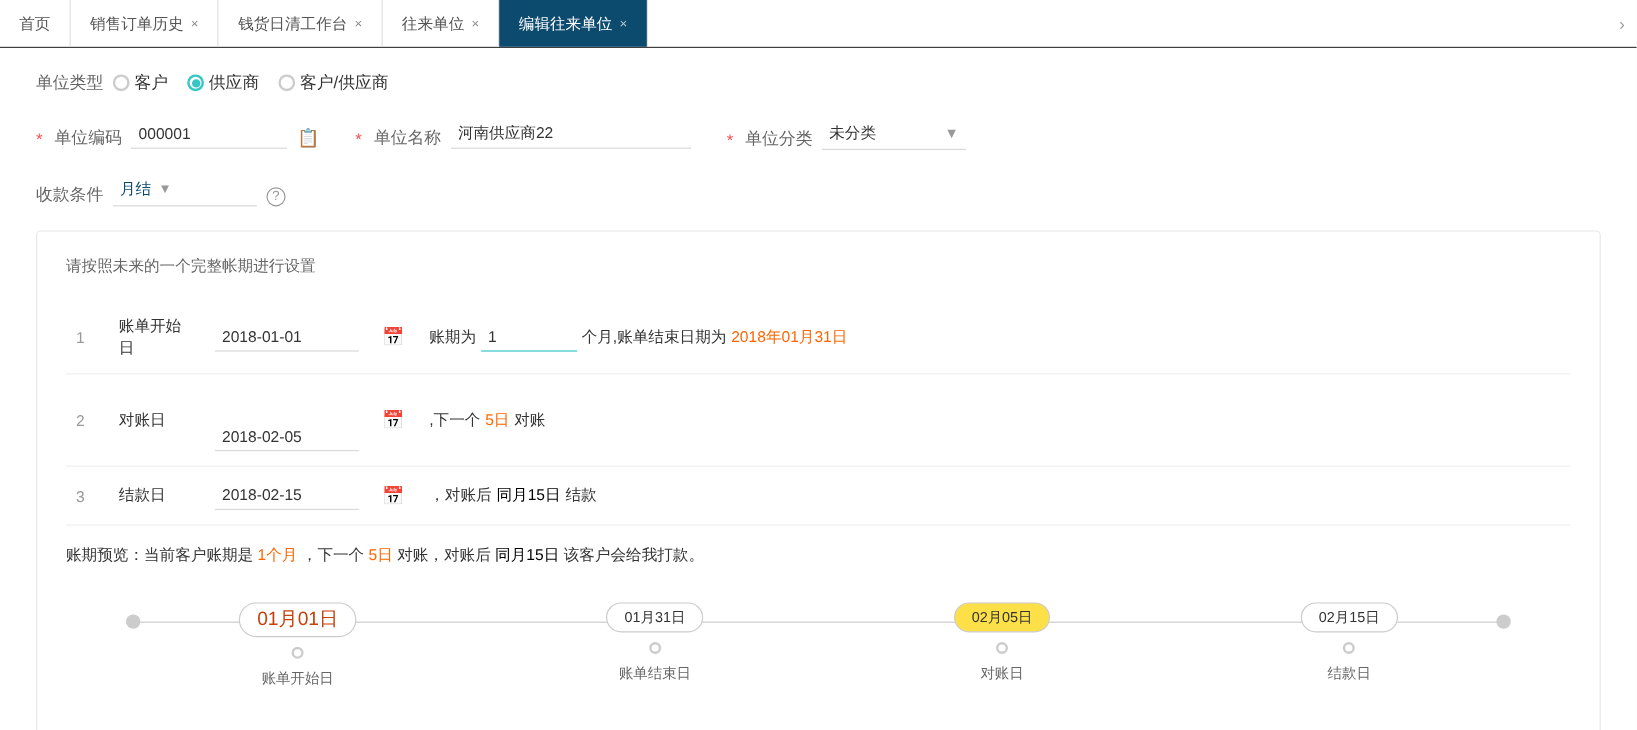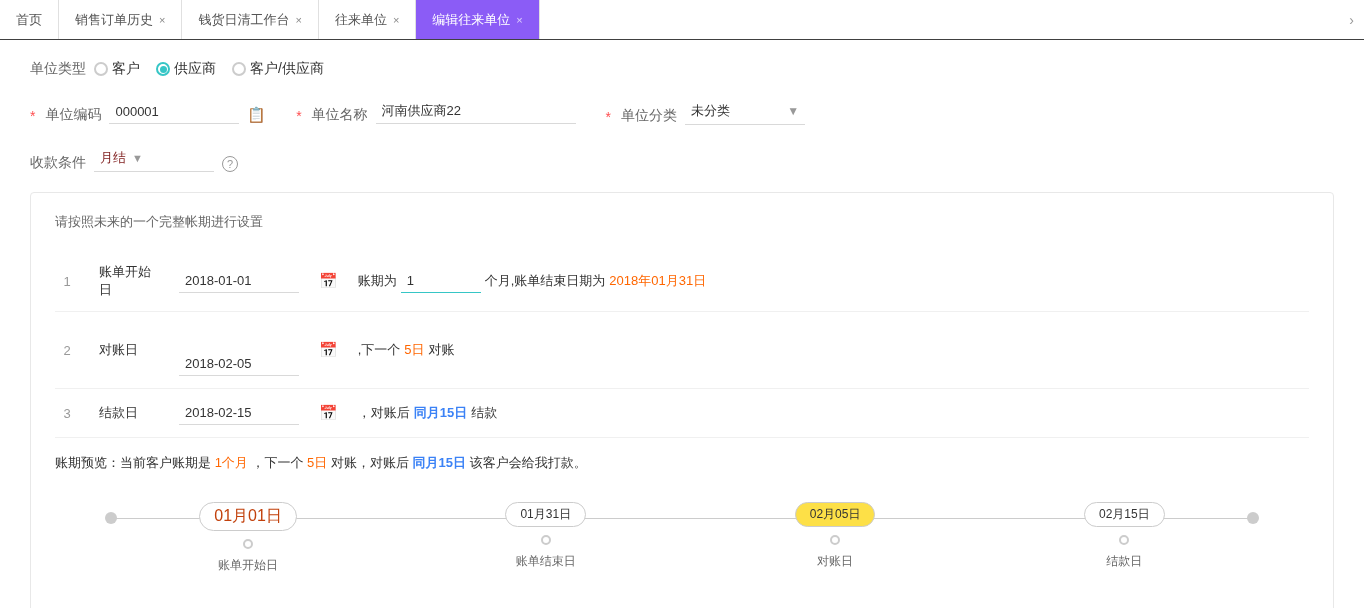--- a/index.html
+++ b/index.html
@@ -18,21 +18,21 @@
       align-items: center;
       padding: 0 16px;
       cursor: pointer;
       font-size: 13px;
       color: #555;
       border-right: 1px solid #e0e0e0;
       white-space: nowrap;
       gap: 6px;
     }
     .tab-item.active {
-      background: #8b5cf6;
+      background: #0c4a6e;
       color: #fff;
     }
     .tab-close {
       font-size: 11px;
       color: inherit;
       opacity: 0.7;
       cursor: pointer;
     }
     .tab-arrow {
       margin-left: auto;
@@ -120,21 +120,21 @@
     
     .select-field {
       display: flex;
       align-items: center;
       border-bottom: 1px solid #d9d9d9;
       padding: 4px 6px;
       cursor: pointer;
       min-width: 120px;
       gap: 6px;
     }
-    .select-value { color: #7f1d1d; font-size: 13px; }
+    .select-value { color: #0c4a6e; font-size: 13px; }
 
     .category-select {
       display: flex;
       align-items: center;
       border-bottom: 1px solid #d9d9d9;
       padding: 4px 6px;
       cursor: pointer;
       min-width: 120px;
       justify-content: space-between;
     }
@@ -190,21 +190,21 @@
       text-align: center;
     }
     .row-label {
       width: 60px;
       color: #333;
       font-size: 13px;
     }
 
     
     .text-orange { color: #ff6600; }
-    .text-teal { color: #3b82f6; font-weight: bold; }
+    .text-teal { color: #000000; }
 
     
     .preview-text {
       font-size: 13px;
       color: #333;
       padding: 16px 0 20px;
     }
 
     .inline-text {
       font-size: 13px;

